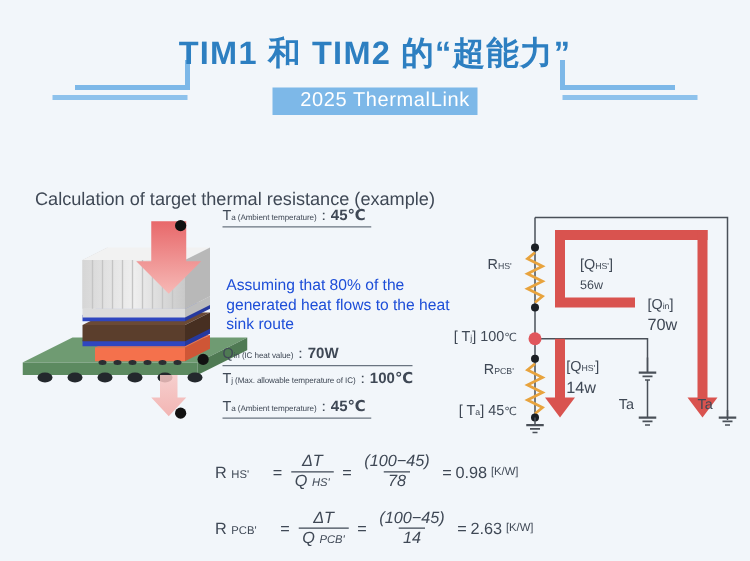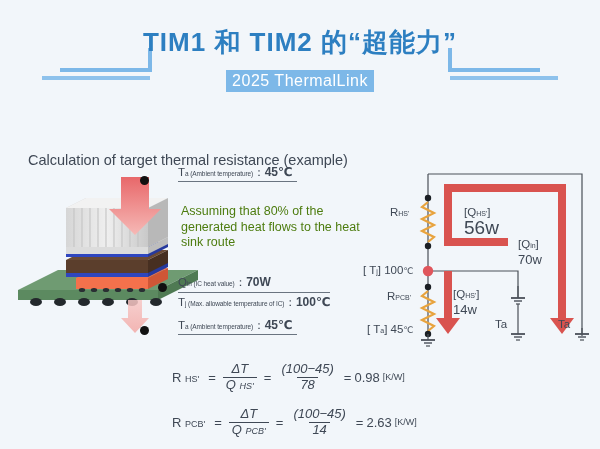--- a/index.html
+++ b/index.html
@@ -14,21 +14,21 @@
   #title{
     position:absolute;left:0;top:25px;width:600px;text-align:center;
     font-size:26px;font-weight:bold;color:#2d7fc1;letter-spacing:1px;
     white-space:nowrap;
   }
   #subtitle{
     position:absolute;left:0;top:70px;width:600px;text-align:center;
   }
   #subtitle span{
     background:#7db8e8;color:#ffffff;font-size:16px;letter-spacing:.5px;
-    padding:2px 6px 3px 6px;display:inline-block;line-height:17px;
+    padding:2px 6px 3px 22px;display:inline-block;line-height:17px;
   }
   .deco{position:absolute;}
   .deco .bar{position:absolute;background:#7db8e8;}
   
   #deco-left{left:42px;top:48px;width:110px;height:32px;}
   #deco-left .h1{left:18px;top:20px;width:92px;height:4px;}
   #deco-left .v1{left:106px;top:0px;width:4px;height:23px;}
   #deco-left .h2{left:0px;top:28px;width:108px;height:4px;background:#8ec2ec;}
   
   #deco-right{left:448px;top:48px;width:110px;height:32px;}
@@ -50,34 +50,34 @@
   .callout .val{font-size:12px;font-weight:bold;}
   .ulined{border-bottom:1px solid #6a7480;padding-bottom:1px;}
   .dot{position:absolute;width:9px;height:9px;border-radius:50%;background:#111;}
 
   #cal-ta-top{left:178px;top:165px;}
   #cal-qin{left:178px;top:275px;}
   #cal-tj{left:178px;top:292px;}
   #cal-ta-bot{left:178px;top:318px;}
 
   #assume{
-    position:absolute;left:181px;top:204px;width:185px;
-    font-size:12.5px;line-height:15.5px;color:#4d7c0f;
+    position:absolute;left:181px;top:221px;width:185px;
+    font-size:12.5px;line-height:15.5px;color:#1d4ed8;
   }
 
   
   #circuit{position:absolute;left:370px;top:158px;width:230px;height:195px;}
   .clabel{position:absolute;font-size:11.5px;color:#3f4855;white-space:nowrap;}
   .clabel .sub{font-size:7px;}
   .clabel .deg{font-size:9px;}
 
   
   .formula{position:absolute;font-size:13px;color:#3f4855;
            display:flex;align-items:center;white-space:nowrap;}
-  .formula .lhs{margin-right:6px;}
+  .formula .lhs{margin-right:16px;}
   .formula .sub{font-size:9px;}
   .frac{display:inline-flex;flex-direction:column;align-items:center;
         margin:0 4px;line-height:1.12;font-style:italic;}
   .frac .num{padding:0 3px;}
   .frac .den{padding:0 3px;border-top:1.6px solid #3f4855;}
   .formula .eq{margin:0 3px;}
   .formula .unit{font-size:9px;margin-left:3px;}
   #f1{left:172px;top:362px;}
   #f2{left:172px;top:407px;}
 </style>
@@ -296,21 +296,21 @@
 </div>
 <div class="clabel" style="left:363px;top:264px;">
   <span>[ T</span><span class="sub">j</span><span>] 100</span><span class="deg">℃</span>
 </div>
 <div class="clabel" style="left:367px;top:323px;">
   <span>[ T</span><span class="sub">a</span><span>] 45</span><span class="deg">℃</span>
 </div>
 
 <div class="clabel" style="left:464px;top:205px;line-height:14px;text-align:left;">
   <span>[Q</span><span class="sub">HS'</span><span>]</span><br>
-  <span style="font-size:19px;">56w</span>
+  <span style="font-size:10px;">56w</span>
 </div>
 
 <div class="clabel" style="left:453px;top:287px;line-height:14px;text-align:left;">
   <span>[Q</span><span class="sub">HS'</span><span>]</span><br>
   <span style="font-size:13px;">14w</span>
 </div>
 
 <div class="clabel" style="left:518px;top:237px;line-height:14px;text-align:left;">
   <span>[Q</span><span class="sub">in</span><span>]</span><br>
   <span style="font-size:13px;">70w</span>

